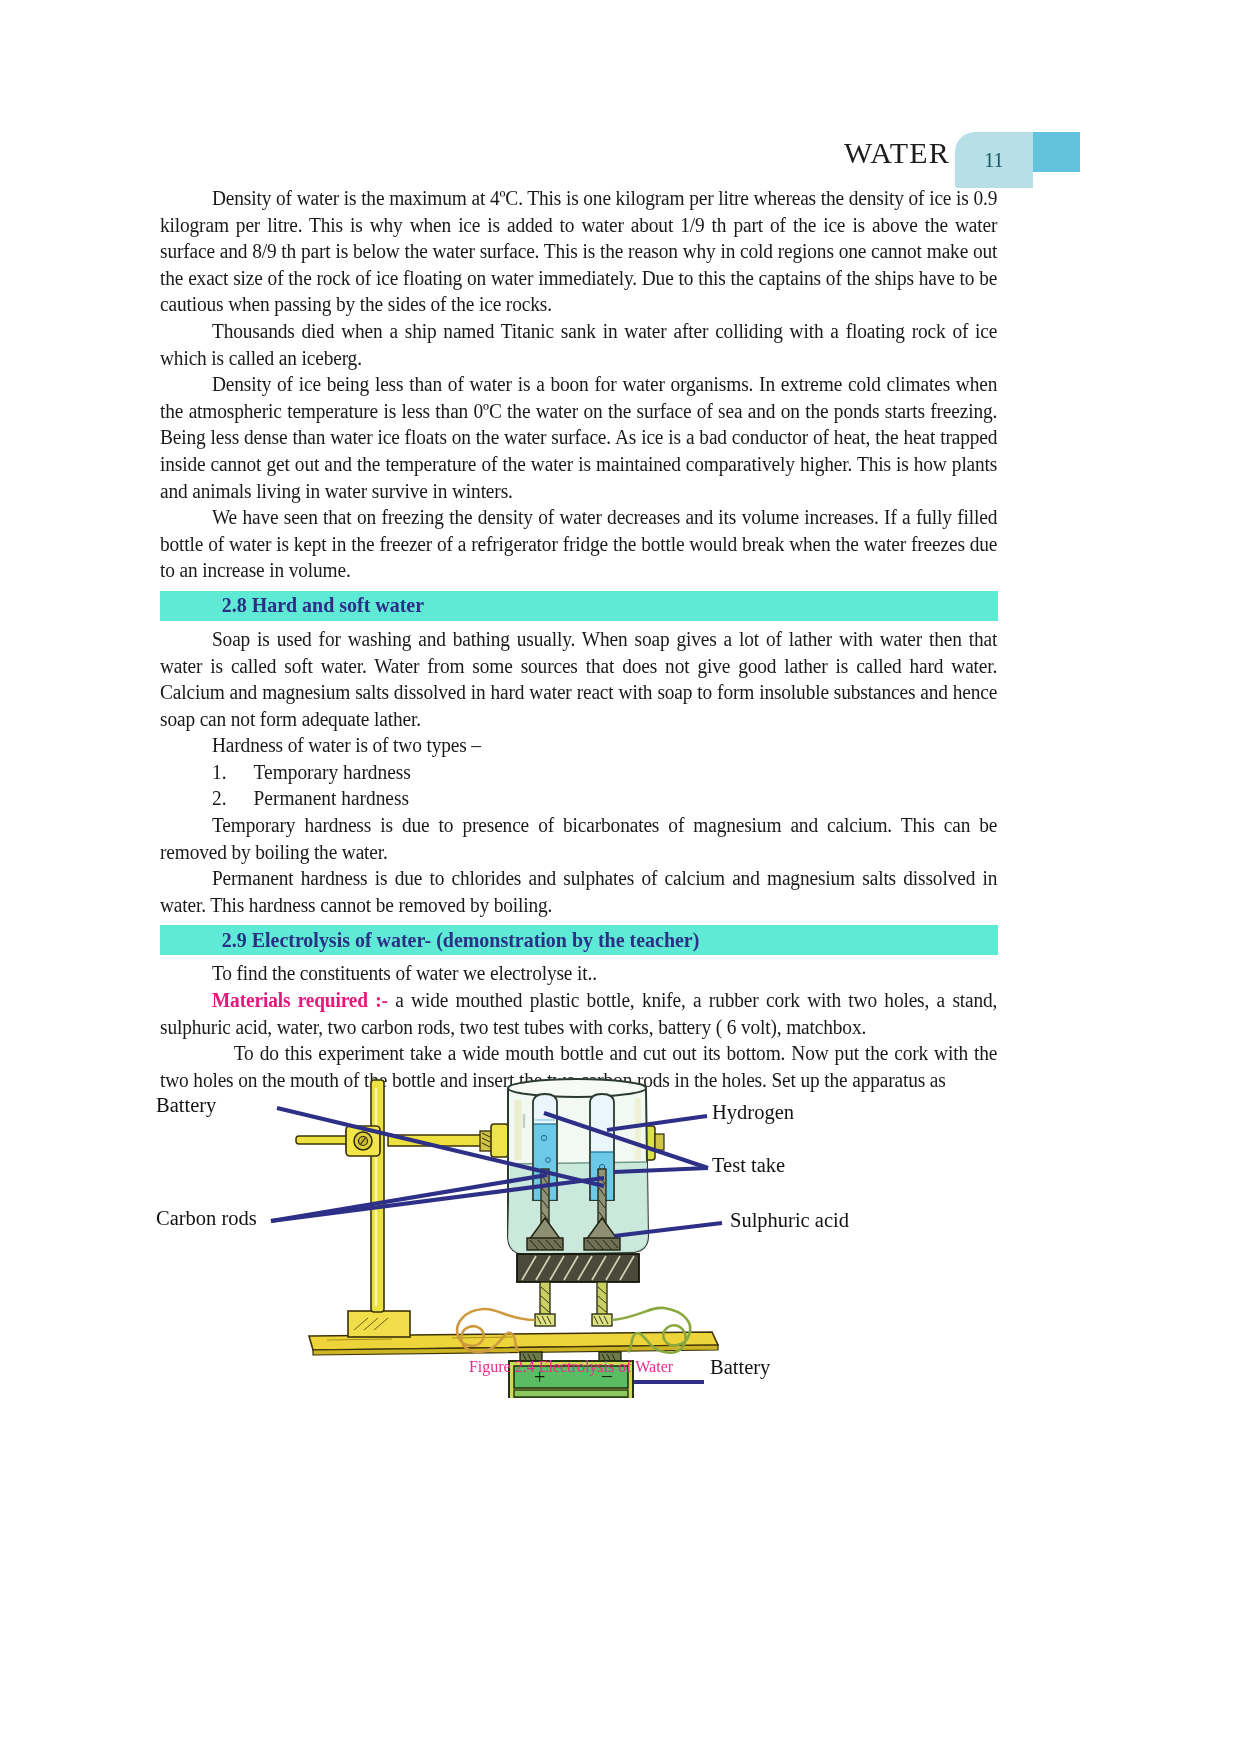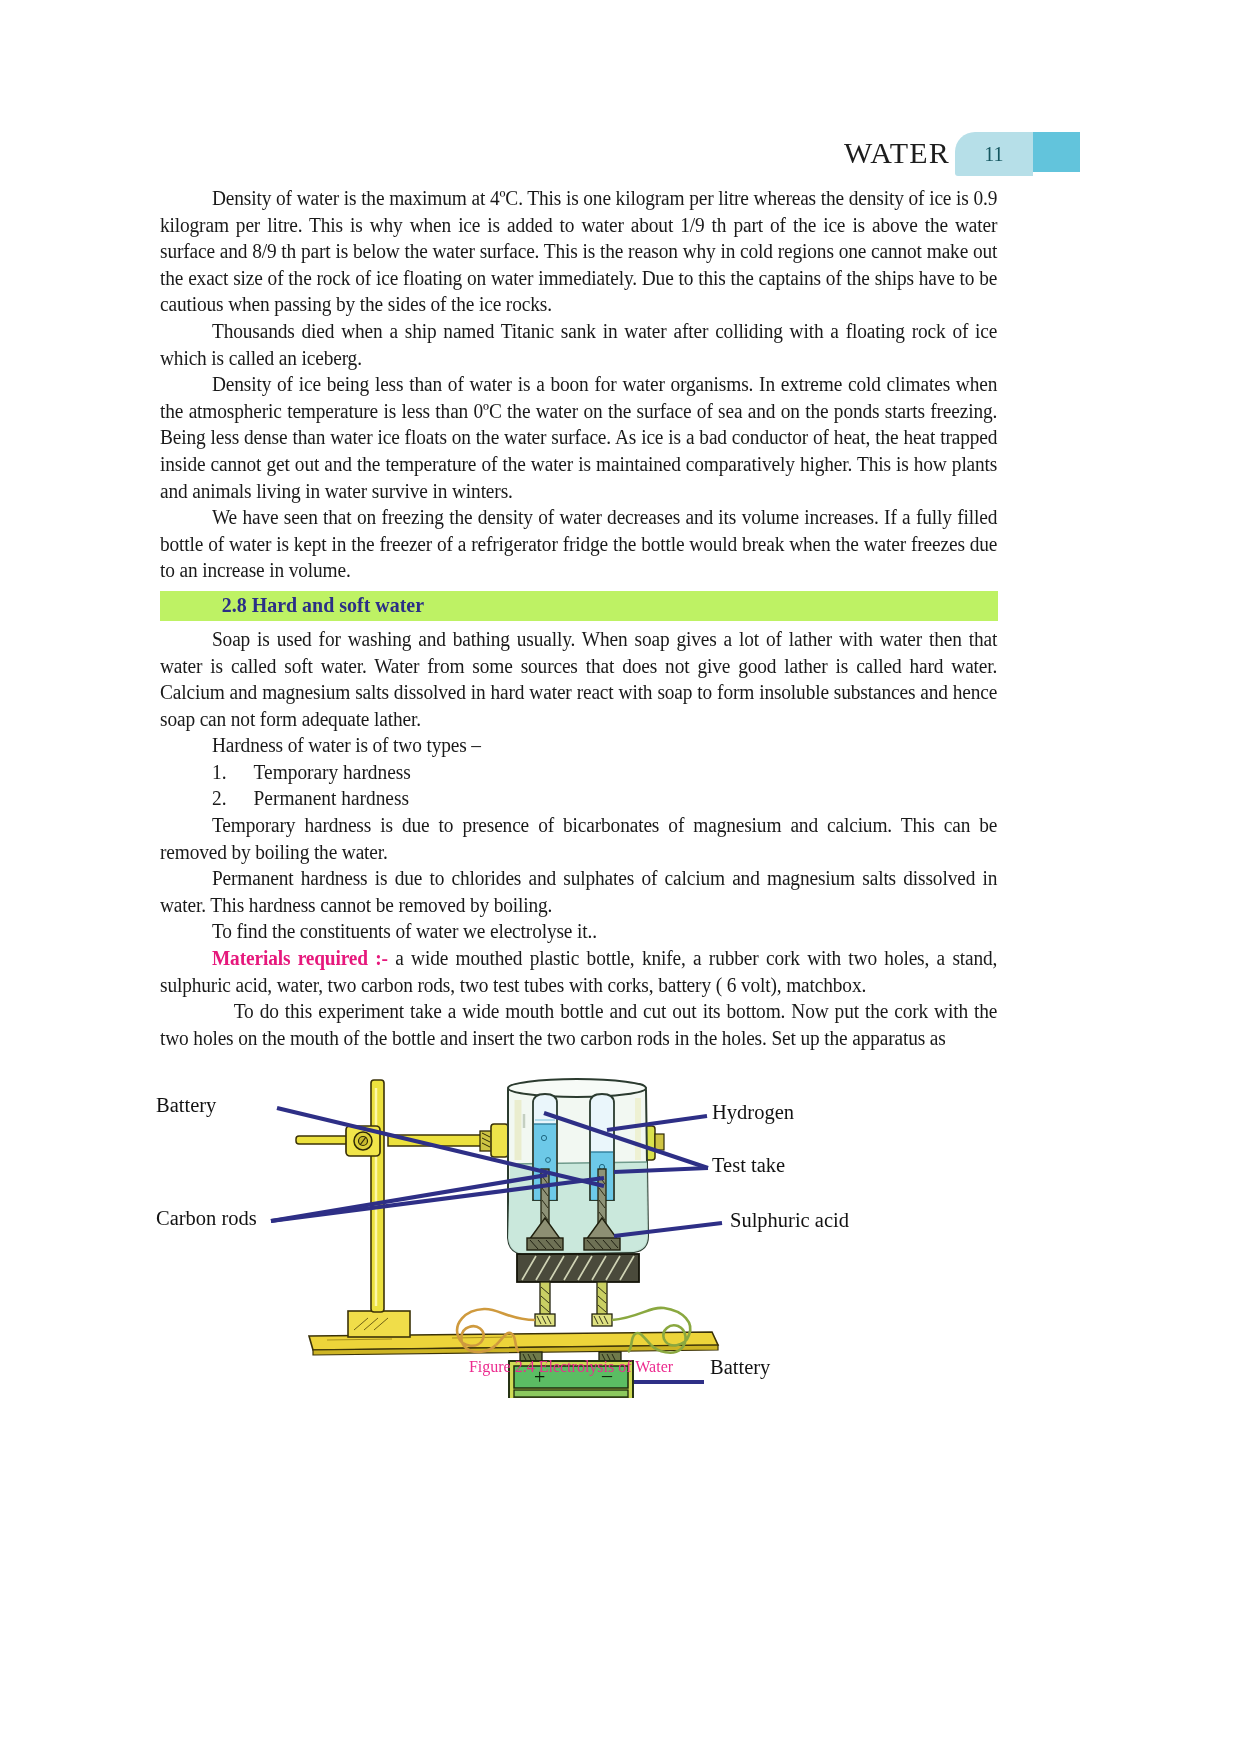--- a/index.html
+++ b/index.html
@@ -30,21 +30,21 @@
     font-size:30px;
     letter-spacing:1.2px;
     color:#1d1d1d;
     white-space:nowrap;
   }
   .header-pagetab{
     position:absolute;
     left:955px;
     top:0px;
     width:78px;
-    height:44px;
+    height:56px;
     background:#b6dfe8;
     border-top-left-radius:20px;
     border-bottom-left-radius:3px;
     color:#14565f;
     font-size:20px;
     display:flex;
     align-items:center;
     justify-content:center;
     font-family:"Liberation Serif", serif;
   }
@@ -88,21 +88,21 @@
     padding-left:55px;
     font-family:"Liberation Serif", serif;
     transform:scaleX(0.945);
     transform-origin:left top;
     width:886px;
   }
   .list-item .num{display:inline-block;width:44px;}
 
   
   .section-bar{
-    background:#bef264;
+    background:#5eead4;
     height:30px;
     width:838px;
     display:flex;
     align-items:center;
     margin:7px 0 5px 0;
   }
   .section-bar .section-label{
     padding-left:65px;
     color:#2b2f86;
     font-weight:bold;
@@ -170,20 +170,23 @@
   <div class="list-item">
     <span class="num">1.</span><span>Temporary hardness</span>
   </div>
   <div class="list-item">
     <span class="num">2.</span><span>Permanent hardness</span>
   </div>
 
   <p class="para">Temporary hardness is due to presence of bicarbonates of magnesium and calcium. This can be removed by boiling the water.</p>
   <p class="para">Permanent hardness is due to chlorides and sulphates of calcium and magnesium salts dissolved in water. This hardness cannot be removed by boiling.</p>
 
+  <div class="section-bar">
+    <span class="section-label">2.9 Electrolysis of water- (demonstration by the teacher)</span>
+  </div>
 
   <p class="para">To find the constituents of water we electrolyse it..</p>
 
   <p class="para">
     <span class="materials-tag">Materials required :-</span><span> a wide mouthed plastic bottle, knife, a rubber cork with two holes, a stand, sulphuric acid, water, two carbon rods, two test tubes with corks, battery ( 6 volt), matchbox.</span>
   </p>
 
   <p class="para bigindent">To do this experiment take a wide mouth bottle and cut out its bottom. Now put the cork with the two holes on the mouth of the bottle and insert the two carbon rods in the holes. Set up the apparatus as</p>
 </div>
 

